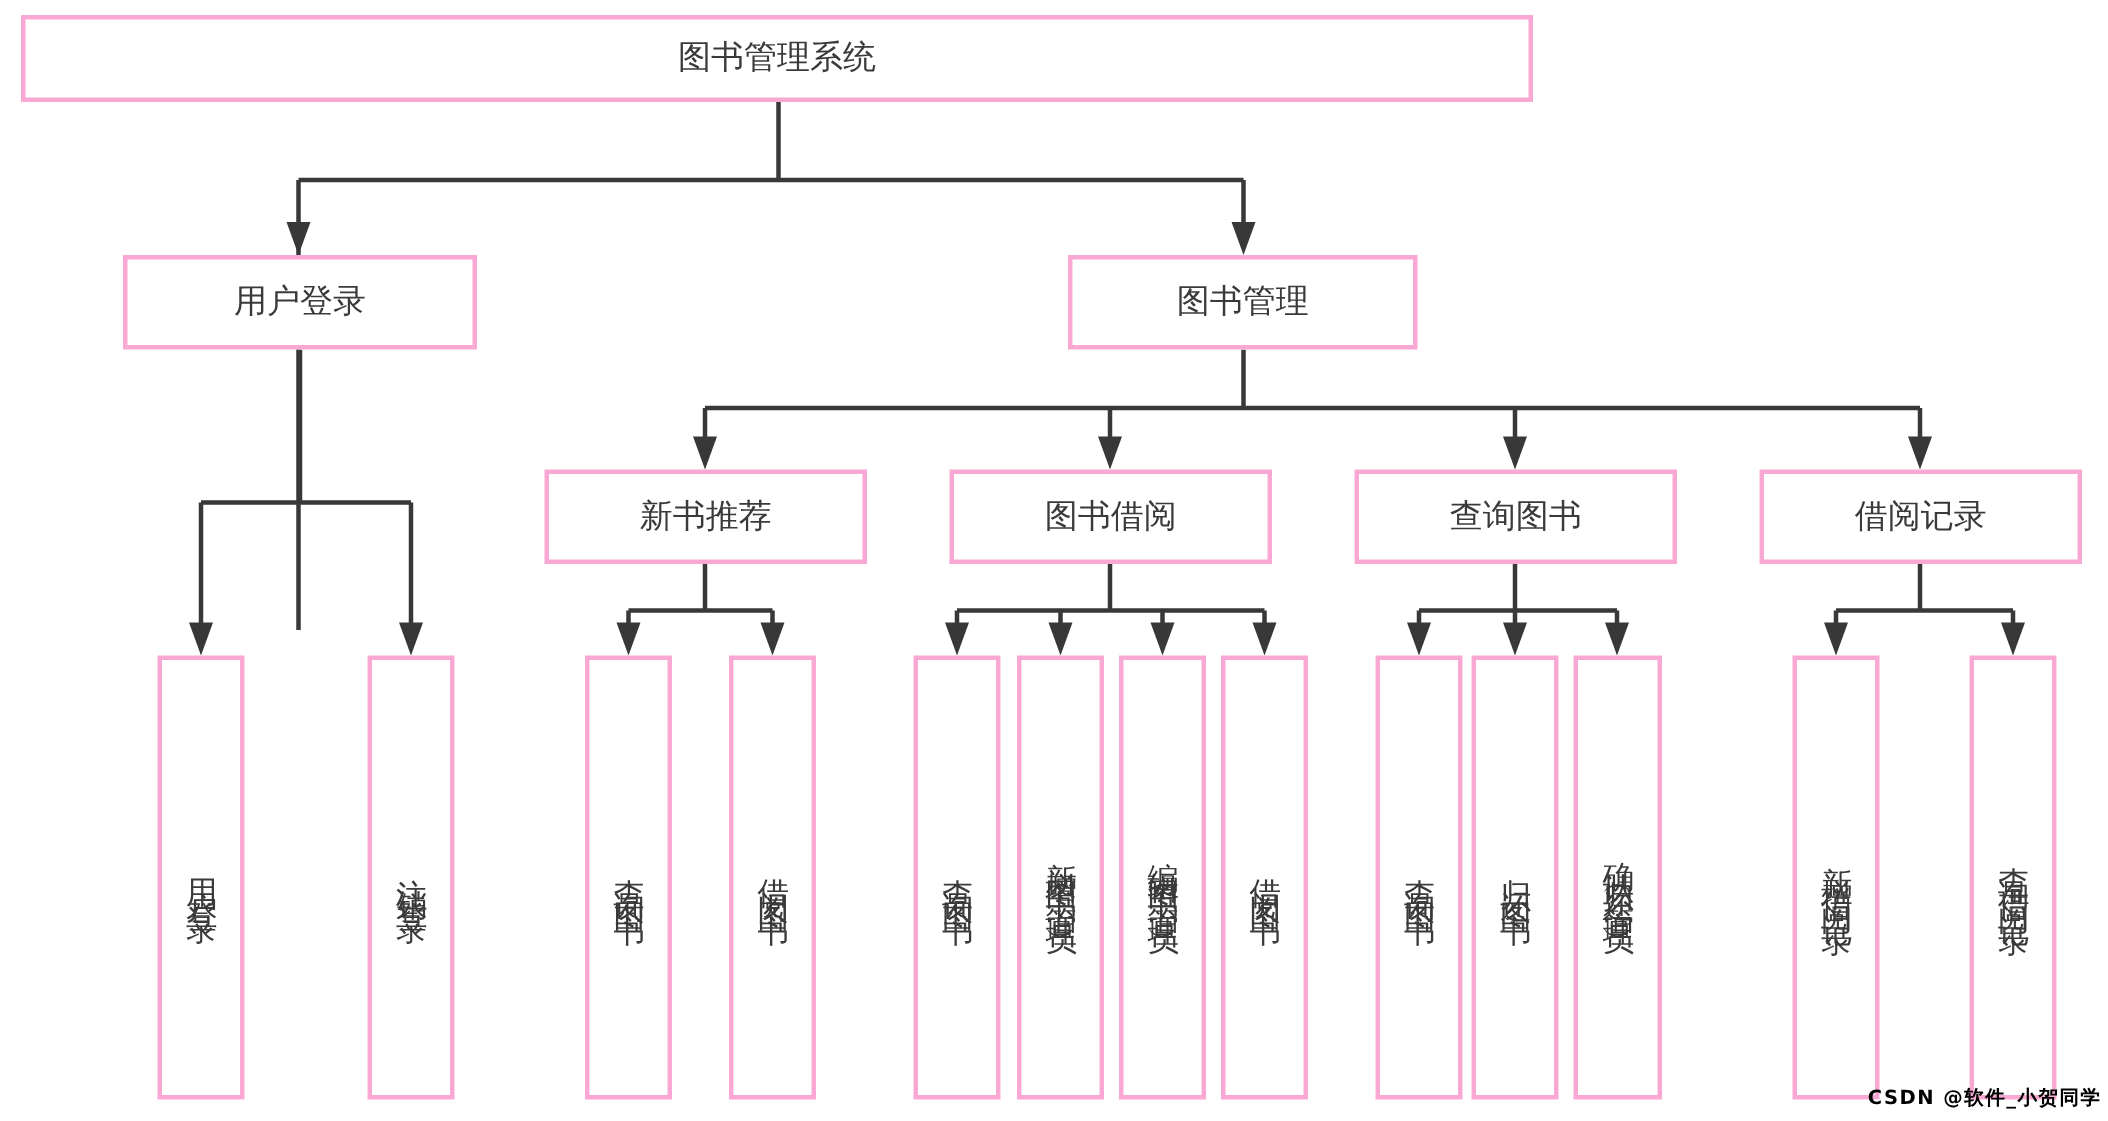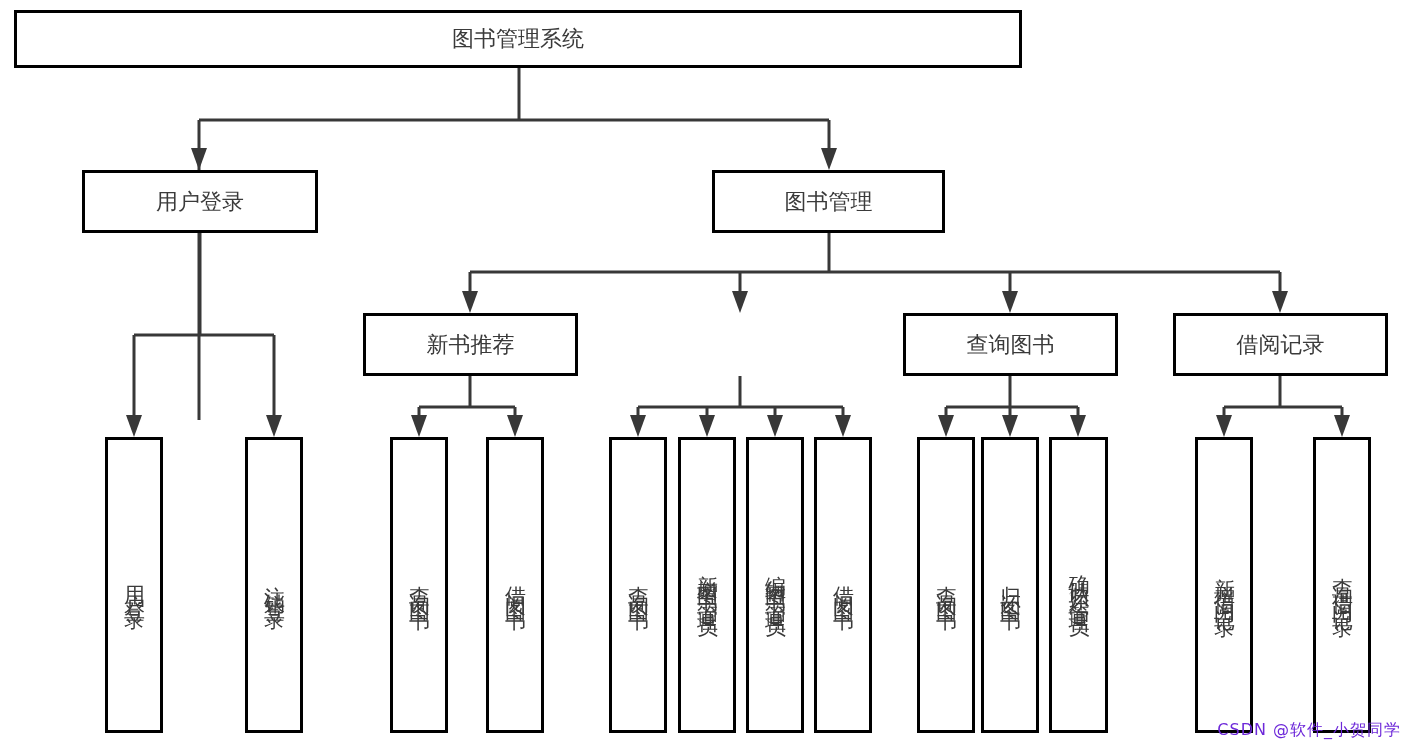--- a/index.html
+++ b/index.html
@@ -5,32 +5,32 @@
   html,body{margin:0;padding:0;background:#ffffff;}
   .canvas{
     position:relative;width:1405px;height:747px;background:#ffffff;
     font-family:"DejaVu Sans","Liberation Sans",sans-serif;overflow:hidden;
   }
   .wires{position:absolute;left:0;top:0;width:1405px;height:747px;}
   .wires path{stroke:#383838;stroke-width:3;fill:none;}
   .wires polygon{fill:#383838;stroke:none;}
   .box{
     position:absolute;box-sizing:border-box;background:#ffffff;
-    border:3px solid #000000;color:#3a3a3a;
+    border:3px solid #f9a8d4;color:#3a3a3a;
     display:flex;align-items:center;justify-content:center;
     font-size:22px;line-height:1;white-space:nowrap;
   }
   .vbox{
     writing-mode:vertical-rl;text-orientation:mixed;
     font-size:21px;letter-spacing:8px;white-space:normal;
   }
   .vbox.long{letter-spacing:6px;}
   .watermark{
     position:absolute;right:4px;bottom:6px;
-    font-size:16px;color:#6d28d9;letter-spacing:1px;
+    font-size:13px;color:#000000;letter-spacing:1px;font-weight:bold;
   }
 </style>
 </head>
 <body>
 
 <div class="canvas">
 
   <svg class="wires" viewBox="0 0 1405 747">
 
     <g>
@@ -80,20 +80,21 @@
       <polygon points="1334,415 1350,415 1342,437"></polygon>
     </g>
   </svg>
 
   <div class="box" style="left:14px;top:10px;width:1008px;height:58px">图书管理系统</div>
 
   <div class="box" style="left:82px;top:170px;width:236px;height:63px">用户登录</div>
   <div class="box" style="left:712px;top:170px;width:233px;height:63px">图书管理</div>
 
   <div class="box" style="left:363px;top:313px;width:215px;height:63px">新书推荐</div>
+  <div class="box" style="left:633px;top:313px;width:215px;height:63px">图书借阅</div>
   <div class="box" style="left:903px;top:313px;width:215px;height:63px">查询图书</div>
   <div class="box" style="left:1173px;top:313px;width:215px;height:63px">借阅记录</div>
 
   <div class="box vbox" style="left:105px;top:437px;width:58px;height:296px">用户登录</div>
   <div class="box vbox" style="left:245px;top:437px;width:58px;height:296px">注销登录</div>
 
   <div class="box vbox" style="left:390px;top:437px;width:58px;height:296px">查询图书</div>
   <div class="box vbox" style="left:486px;top:437px;width:58px;height:296px">借阅图书</div>
 
   <div class="box vbox" style="left:609px;top:437px;width:58px;height:296px">查询图书</div>

